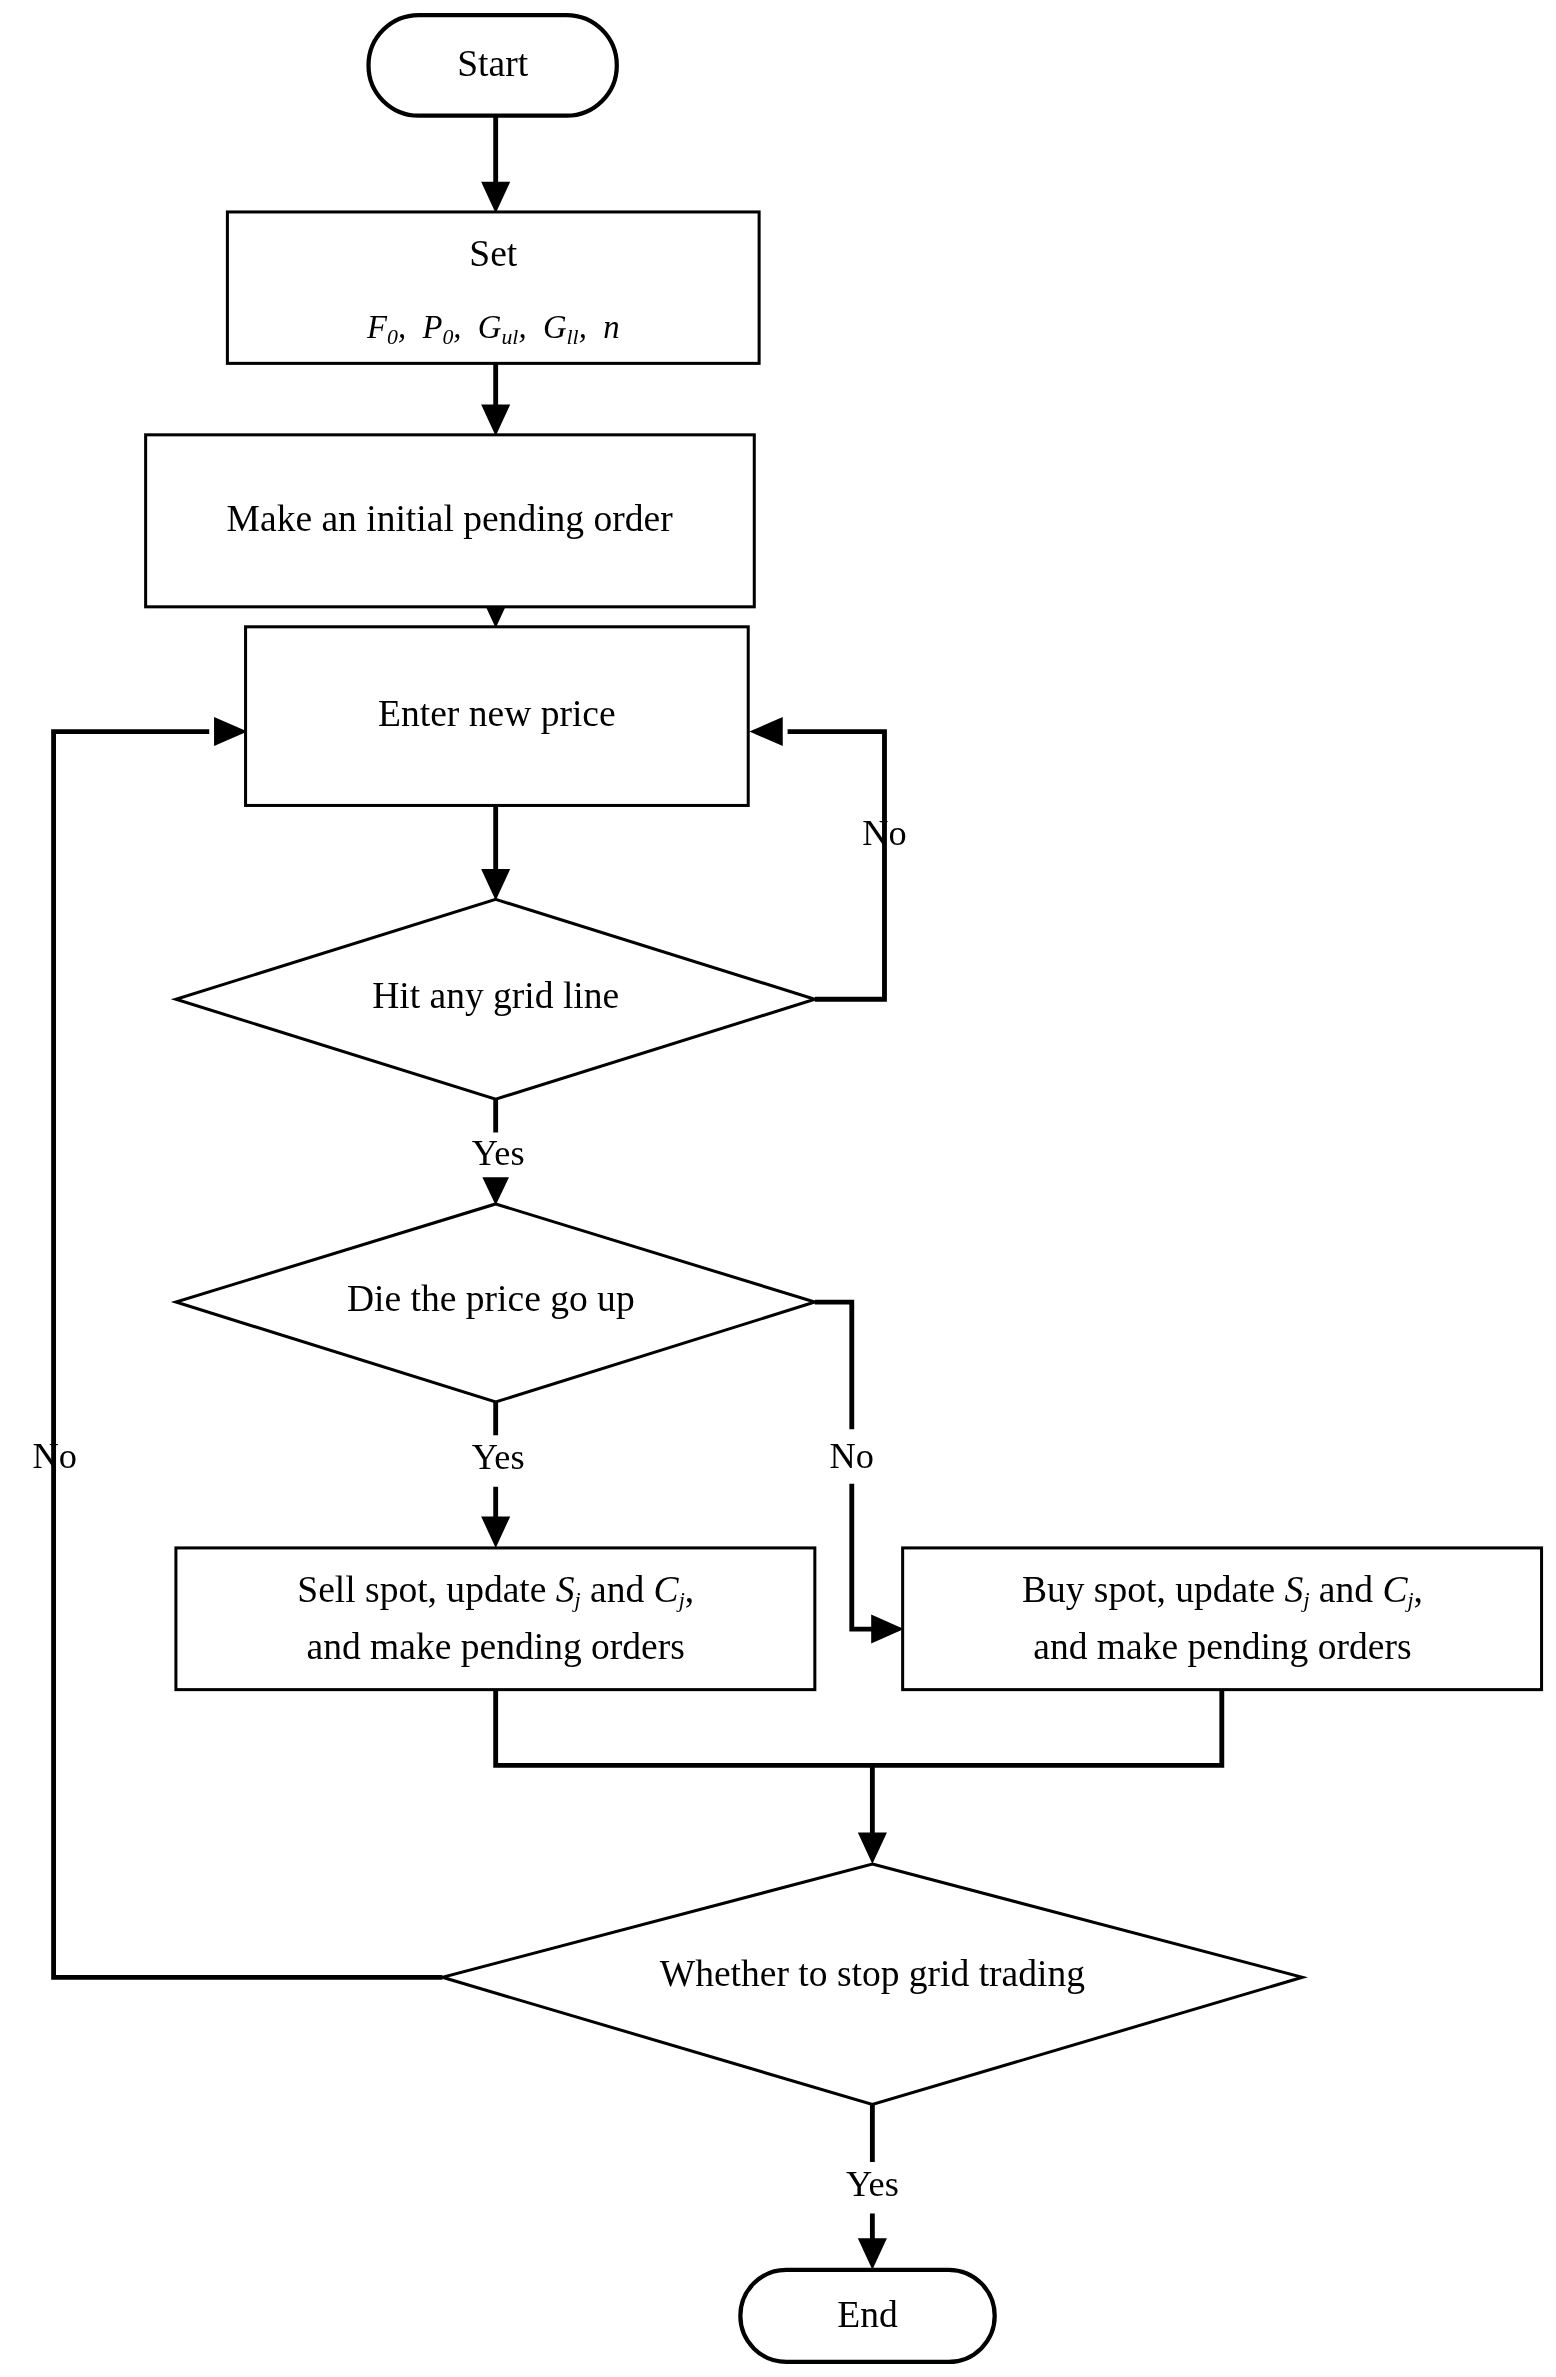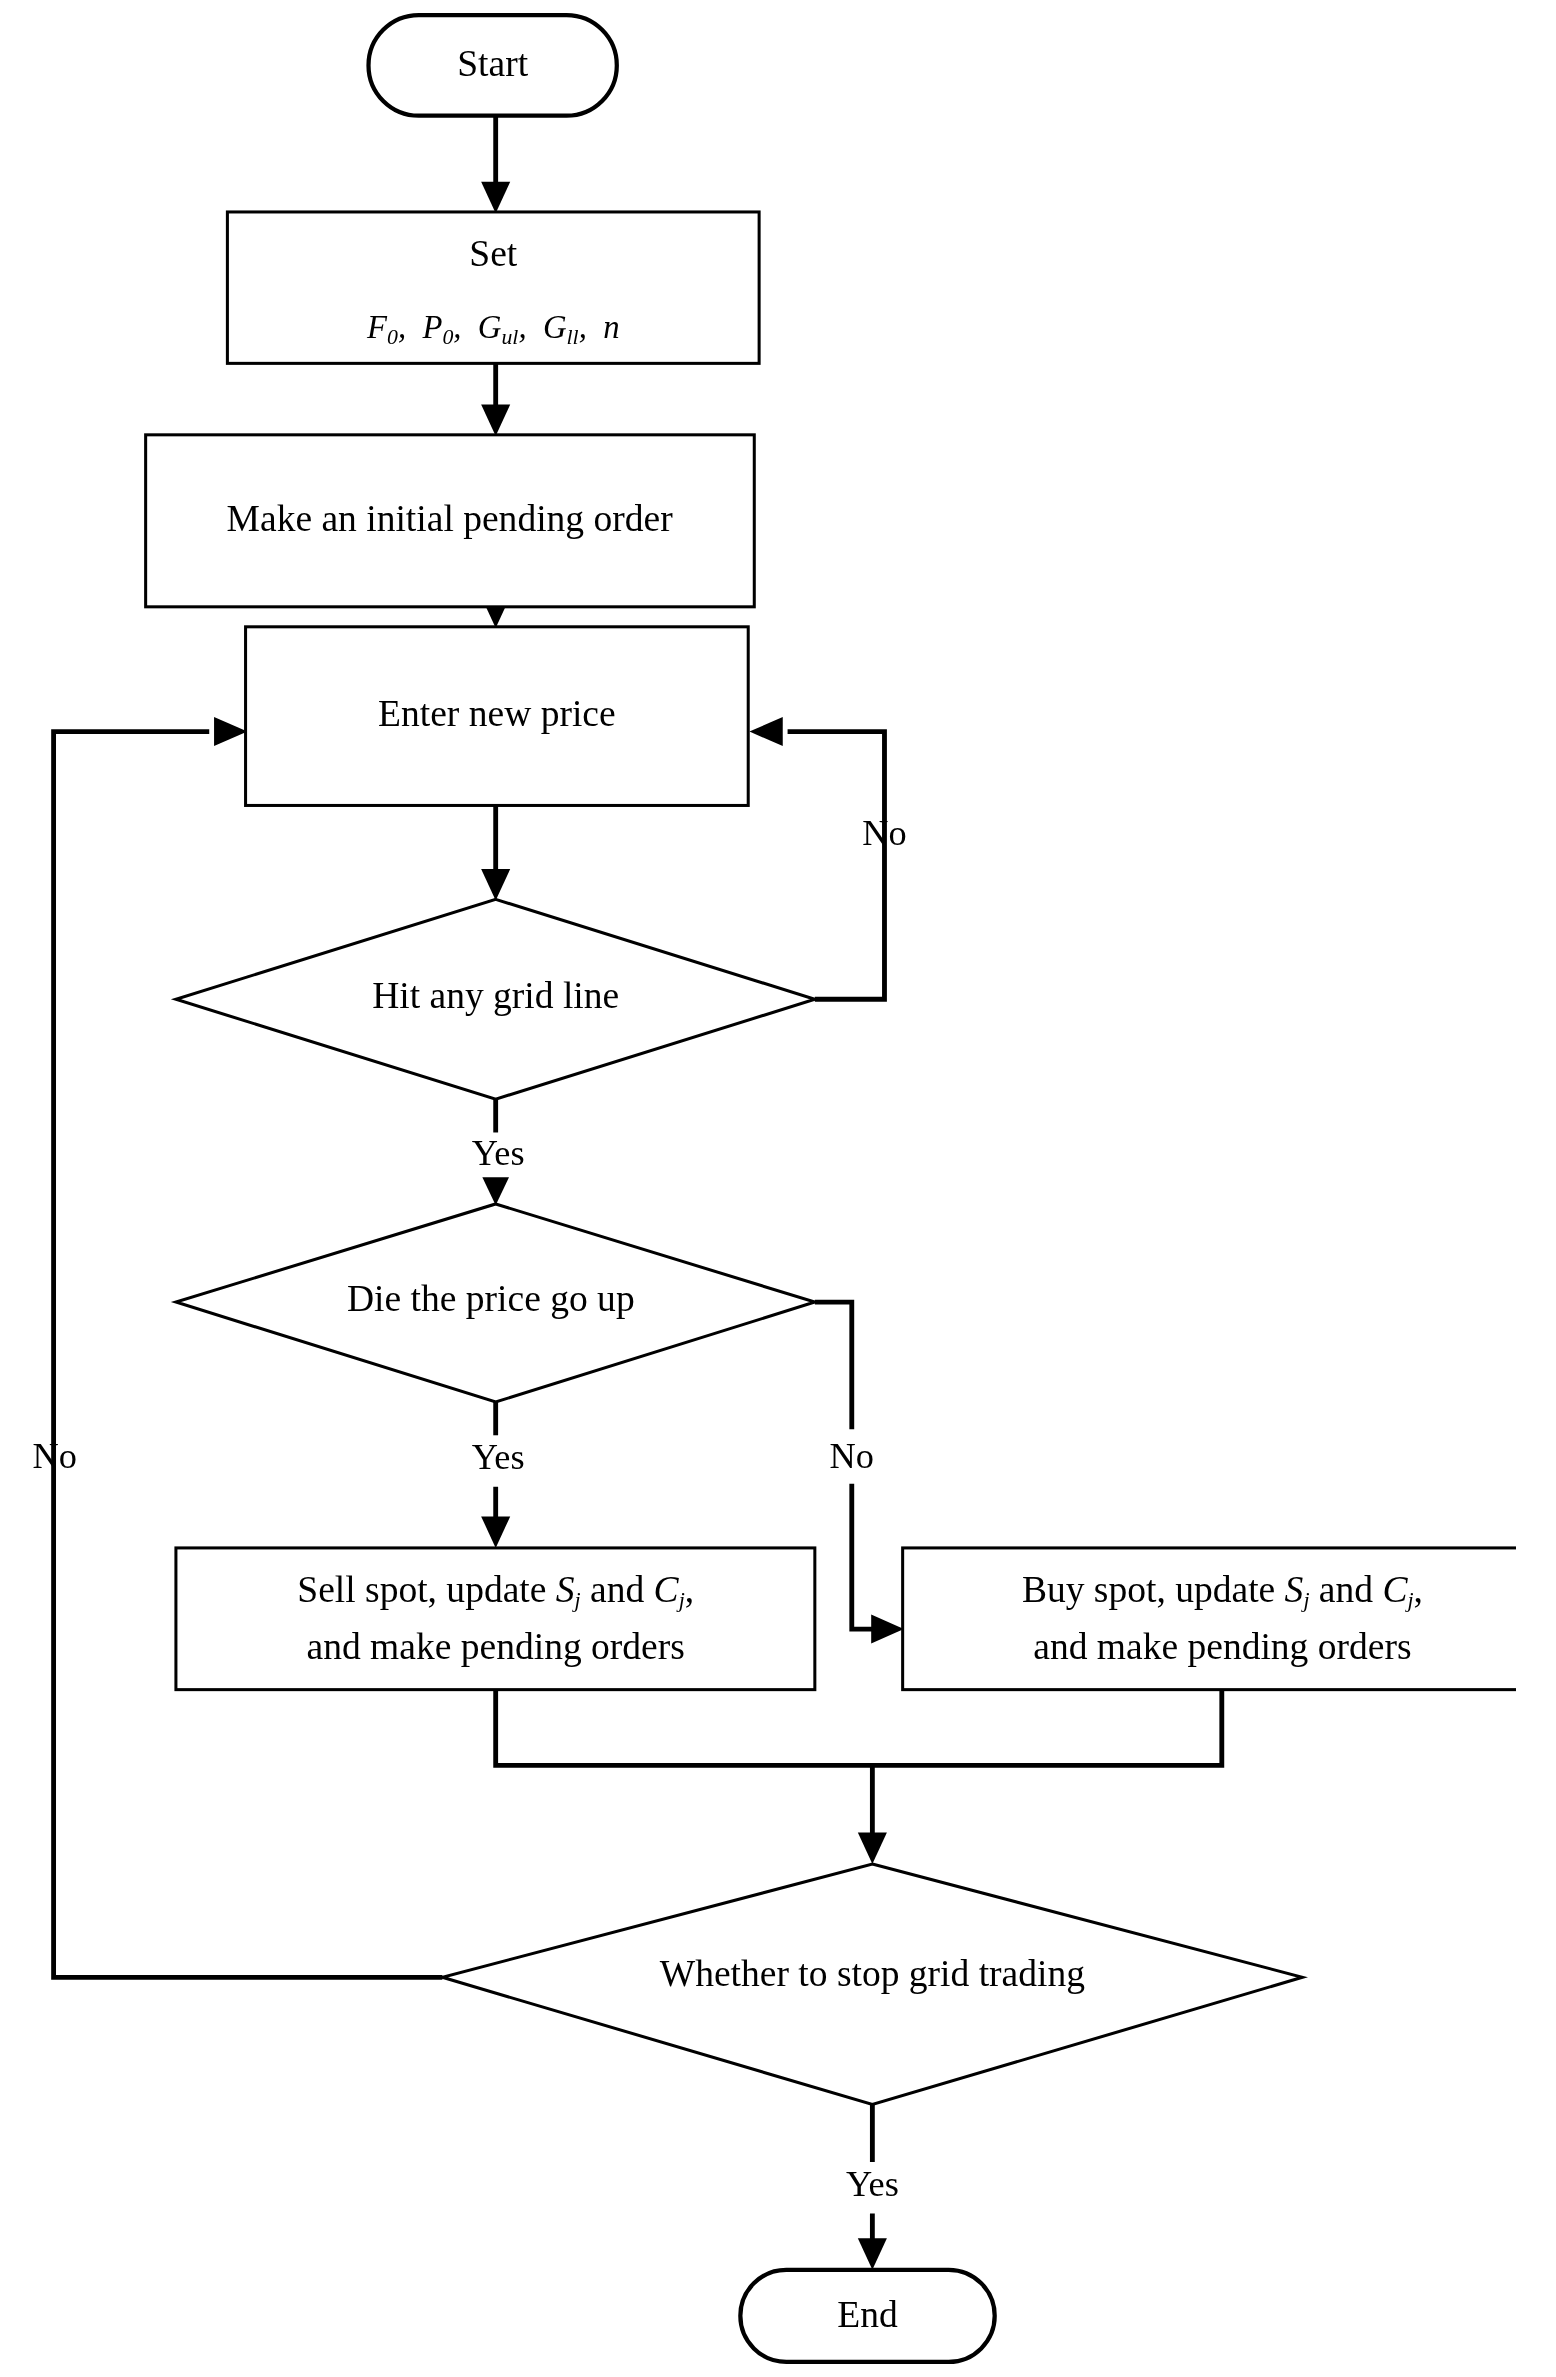--- a/index.html
+++ b/index.html
@@ -9,20 +9,21 @@
   }
   body {
     font-family: "Liberation Serif", "DejaVu Serif", serif;
   }
   #flowchart-root {
     position: relative;
     width: 1516px;
     height: 2377px;
     background: #ffffff;
     overflow: hidden;
+    padding-left: 36px;
   }
   svg.chart-canvas {
     position: absolute;
     top: 0;
     left: 0;
     width: 1557px;
     height: 2377px;
     display: block;
   }
   .node-shape {

